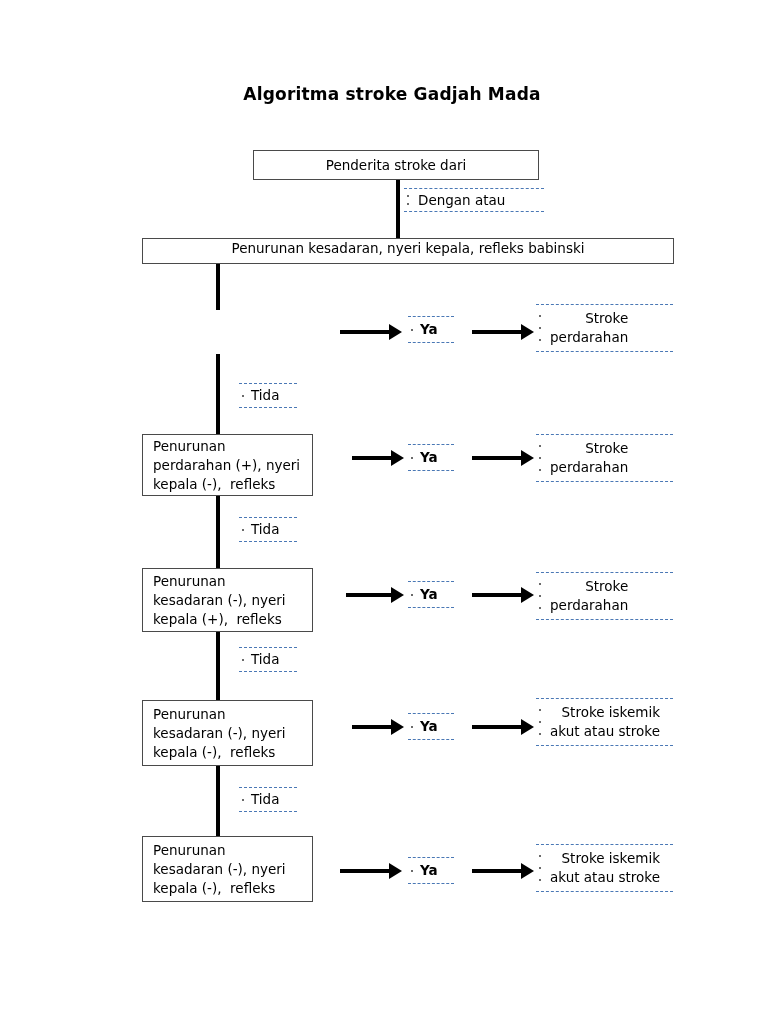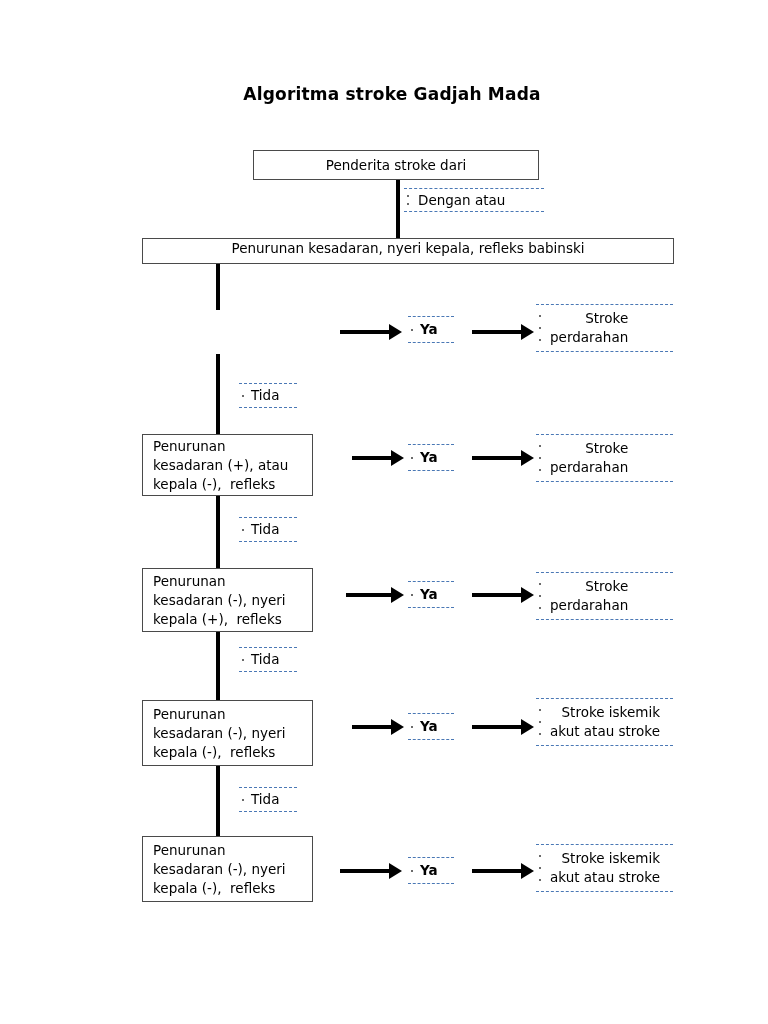--- a/index.html
+++ b/index.html
@@ -201,21 +201,21 @@
         <i></i>
       </span>
     <span class="dtext" style="padding-left:12px;">
       <span class="line">Tida</span>
     </span>
   </div>
 
   <div class="box" style="left:134px; top:434px; width:171px; height:62px; display:flex; align-items:center;">
     <div class="box-inner">
       <div class="line">Penurunan</div>
-      <div class="line">kesadaran (+), atau</div>
+      <div class="line">perdarahan (+), nyeri</div>
       <div class="line">kepala (-),  refleks</div>
     </div>
   </div>
 
   <div class="arrow" style="left:344px; top:450px; width:52px;">
     <div class="shaft" style="width:40px;"></div>
       <div class="head"></div>
   </div>
 
   <div class="dashed bold" style="left:400px; top:444px; width:46px; height:27px; display:flex; align-items:center;">

